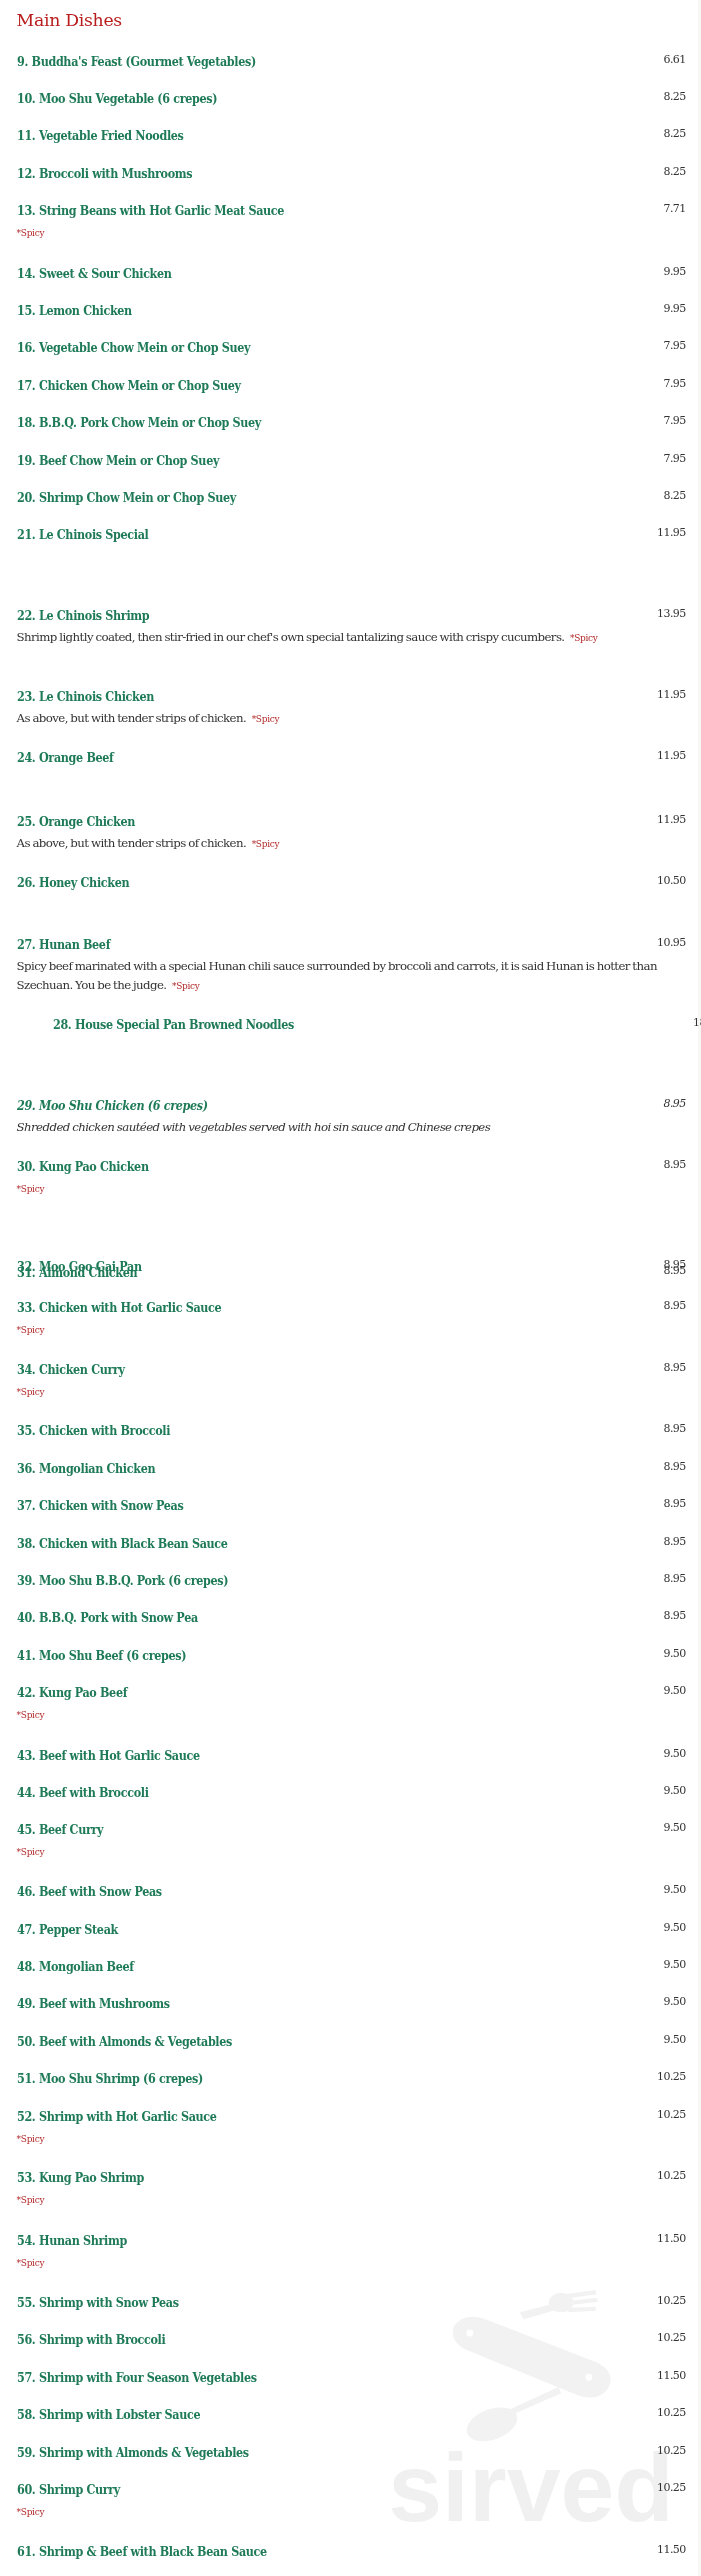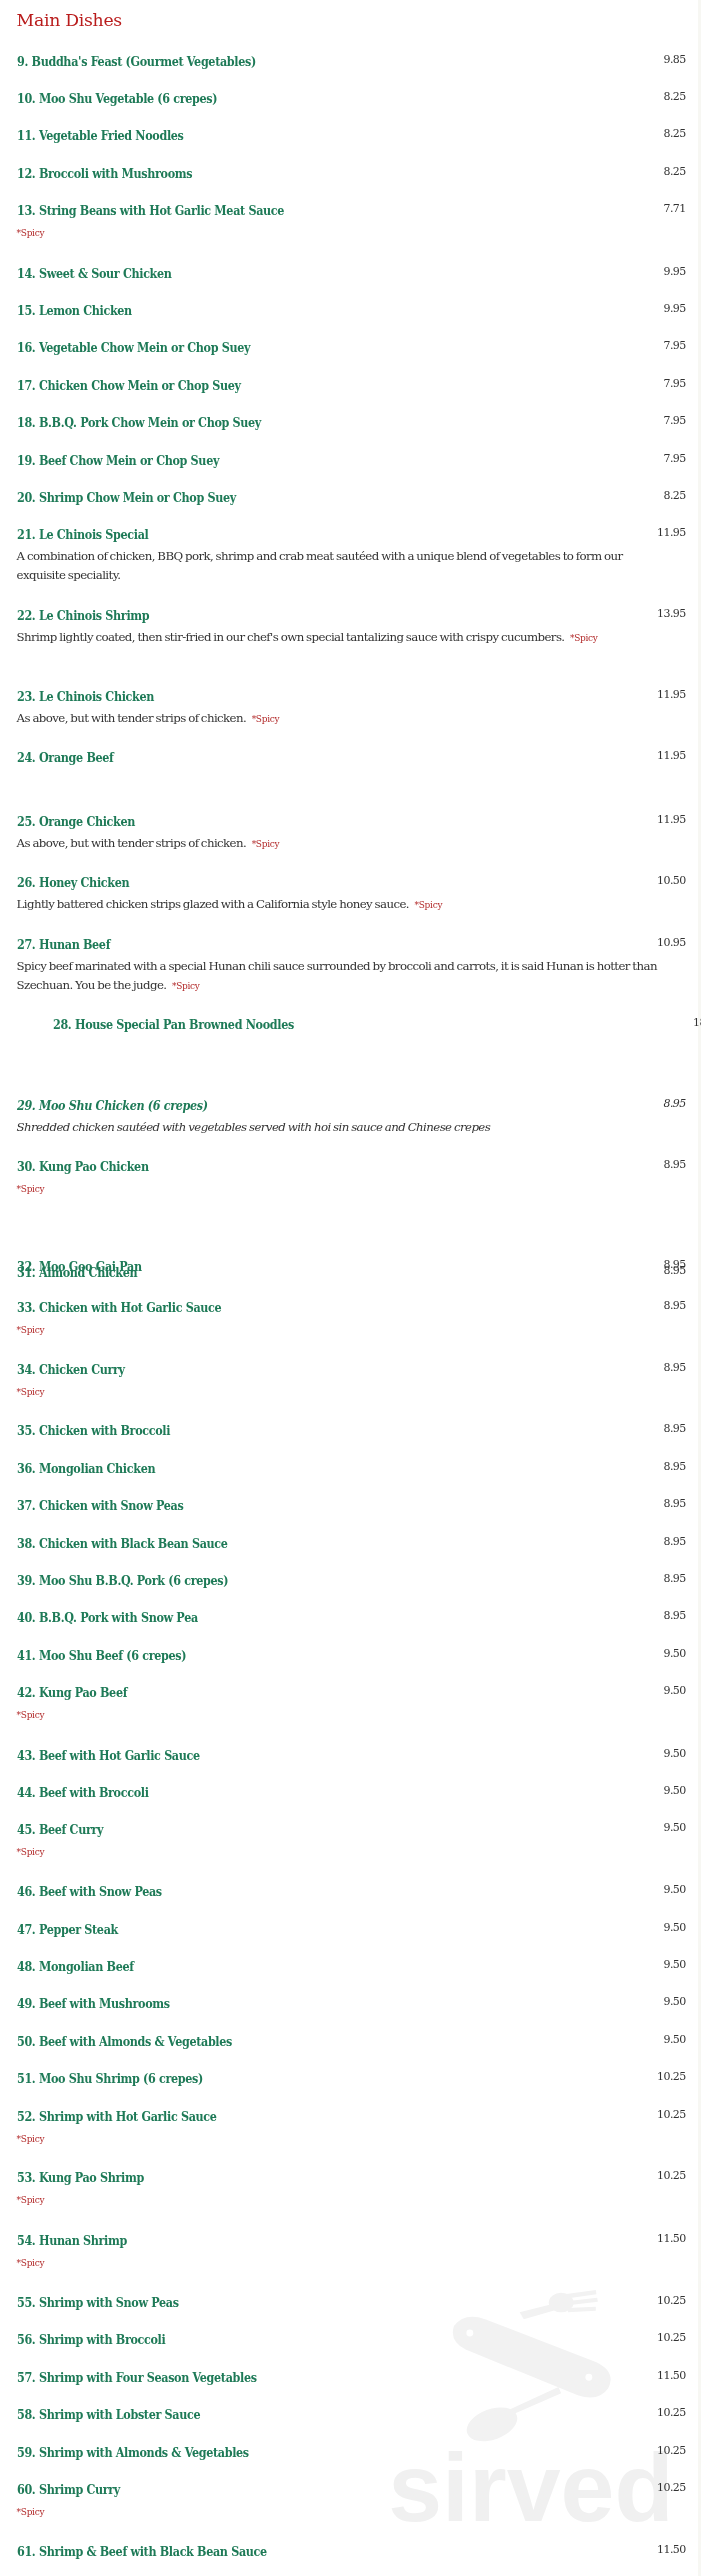--- a/index.html
+++ b/index.html
@@ -55,38 +55,38 @@
     </g>
     <g fill="#ffffff">
       <circle cx="118" cy="78" r="5"></circle>
       <circle cx="290" cy="142" r="5"></circle>
     </g>
   </svg>
 
   <h1 class="heading">Main Dishes</h1>
 
   <div id="menu-list">
-      <div class="item" style="top: 53px;"><span class="item-title" style="display: inline-block; width: auto; transform: scaleX(0.86);">9. Buddha's Feast (Gourmet Vegetables)</span><span class="item-price">9.85</span></div>
+      <div class="item" style="top: 53px;"><span class="item-title" style="display: inline-block; width: auto; transform: scaleX(0.86);">9. Buddha's Feast (Gourmet Vegetables)</span><span class="item-price">6.61</span></div>
       <div class="item" style="top: 90px;"><span class="item-title" style="display: inline-block; width: auto; transform: scaleX(0.86);">10. Moo Shu Vegetable (6 crepes)</span><span class="item-price">8.25</span></div>
       <div class="item" style="top: 127px;"><span class="item-title" style="display: inline-block; width: auto; transform: scaleX(0.86);">11. Vegetable Fried Noodles</span><span class="item-price">8.25</span></div>
       <div class="item" style="top: 165px;"><span class="item-title" style="display: inline-block; width: auto; transform: scaleX(0.86);">12. Broccoli with Mushrooms</span><span class="item-price">8.25</span></div>
       <div class="item" style="top: 202px;"><span class="item-title" style="display: inline-block; width: auto; transform: scaleX(0.86);">13. String Beans with Hot Garlic Meat Sauce</span><span class="item-price">7.71</span><span class="spicy-line">*Spicy</span></div>
       <div class="item" style="top: 265px;"><span class="item-title" style="display: inline-block; width: auto; transform: scaleX(0.86);">14. Sweet &amp; Sour Chicken</span><span class="item-price">9.95</span></div>
       <div class="item" style="top: 302px;"><span class="item-title" style="display: inline-block; width: auto; transform: scaleX(0.86);">15. Lemon Chicken</span><span class="item-price">9.95</span></div>
       <div class="item" style="top: 339px;"><span class="item-title" style="display: inline-block; width: auto; transform: scaleX(0.86);">16. Vegetable Chow Mein or Chop Suey</span><span class="item-price">7.95</span></div>
       <div class="item" style="top: 377px;"><span class="item-title" style="display: inline-block; width: auto; transform: scaleX(0.86);">17. Chicken Chow Mein or Chop Suey</span><span class="item-price">7.95</span></div>
       <div class="item" style="top: 414px;"><span class="item-title" style="display: inline-block; width: auto; transform: scaleX(0.86);">18. B.B.Q. Pork Chow Mein or Chop Suey</span><span class="item-price">7.95</span></div>
       <div class="item" style="top: 452px;"><span class="item-title" style="display: inline-block; width: auto; transform: scaleX(0.86);">19. Beef Chow Mein or Chop Suey</span><span class="item-price">7.95</span></div>
       <div class="item" style="top: 489px;"><span class="item-title" style="display: inline-block; width: auto; transform: scaleX(0.86);">20. Shrimp Chow Mein or Chop Suey</span><span class="item-price">8.25</span></div>
-      <div class="item" style="top: 526px;"><span class="item-title" style="display: inline-block; width: auto; transform: scaleX(0.86);">21. Le Chinois Special</span><span class="item-price">11.95</span><div class="item-desc"><span>A combination of chicken, BBQ pork, shrimp and crab meat sautéed with a unique blend of vegetables to form our exquisite speciality.</span></div></div>
+      <div class="item" style="top: 526px;"><span class="item-title" style="display: inline-block; width: auto; transform: scaleX(0.86);">21. Le Chinois Special</span><span class="item-price">11.95</span></div>
       <div class="item" style="top: 607px;"><span class="item-title" style="display: inline-block; width: auto; transform: scaleX(0.86);">22. Le Chinois Shrimp</span><span class="item-price">13.95</span><div class="item-desc"><span>Shrimp lightly coated, then stir-fried in our chef's own special tantalizing sauce with crispy cucumbers.</span><span class="spicy">*Spicy</span></div></div>
       <div class="item" style="top: 688px;"><span class="item-title" style="display: inline-block; width: auto; transform: scaleX(0.86);">23. Le Chinois Chicken</span><span class="item-price">11.95</span><div class="item-desc"><span>As above, but with tender strips of chicken.</span><span class="spicy">*Spicy</span></div></div>
       <div class="item" style="top: 749px;"><span class="item-title" style="display: inline-block; width: auto; transform: scaleX(0.86);">24. Orange Beef</span><span class="item-price">11.95</span></div>
       <div class="item" style="top: 813px;"><span class="item-title" style="display: inline-block; width: auto; transform: scaleX(0.86);">25. Orange Chicken</span><span class="item-price">11.95</span><div class="item-desc"><span>As above, but with tender strips of chicken.</span><span class="spicy">*Spicy</span></div></div>
-      <div class="item" style="top: 874px;"><span class="item-title" style="display: inline-block; width: auto; transform: scaleX(0.86);">26. Honey Chicken</span><span class="item-price">10.50</span><div class="item-desc"><span>Lightly battered chicken strips glazed with a California style honey sauce.</span><span class="spicy">*Spicy</span></div></div>
+      <div class="item" style="top: 874px;"><span class="item-title" style="display: inline-block; width: auto; transform: scaleX(0.86);">26. Honey Chicken</span><span class="item-price">10.50</span></div>
       <div class="item" style="top: 936px;"><span class="item-title" style="display: inline-block; width: auto; transform: scaleX(0.86);">27. Hunan Beef</span><span class="item-price">10.95</span><div class="item-desc"><span>Spicy beef marinated with a special Hunan chili sauce surrounded by broccoli and carrots, it is said Hunan is hotter than Szechuan. You be the judge.</span><span class="spicy">*Spicy</span></div></div>
       <div class="item" style="top: 1016px; margin-left: 36px;"><span class="item-title" style="display: inline-block; width: auto; transform: scaleX(0.86);">28. House Special Pan Browned Noodles</span><span class="item-price">18.65</span></div>
       <div class="item" style="top: 1097px; font-style: italic;"><span class="item-title" style="display: inline-block; width: auto; transform: scaleX(0.86);">29. Moo Shu Chicken (6 crepes)</span><span class="item-price">8.95</span><div class="item-desc"><span>Shredded chicken sautéed with vegetables served with hoi sin sauce and Chinese crepes</span></div></div>
       <div class="item" style="top: 1158px;"><span class="item-title" style="display: inline-block; width: auto; transform: scaleX(0.86);">30. Kung Pao Chicken</span><span class="item-price">8.95</span><span class="spicy-line">*Spicy</span></div>
       <div class="item" style="top: 1221px; margin-top: 43px;"><span class="item-title" style="display: inline-block; width: auto; transform: scaleX(0.86);">31. Almond Chicken</span><span class="item-price">8.95</span></div>
       <div class="item" style="top: 1258px;"><span class="item-title" style="display: inline-block; width: auto; transform: scaleX(0.86);">32. Moo Goo Gai Pan</span><span class="item-price">8.95</span></div>
       <div class="item" style="top: 1299px;"><span class="item-title" style="display: inline-block; width: auto; transform: scaleX(0.86);">33. Chicken with Hot Garlic Sauce</span><span class="item-price">8.95</span><span class="spicy-line">*Spicy</span></div>
       <div class="item" style="top: 1361px;"><span class="item-title" style="display: inline-block; width: auto; transform: scaleX(0.86);">34. Chicken Curry</span><span class="item-price">8.95</span><span class="spicy-line">*Spicy</span></div>
       <div class="item" style="top: 1422px;"><span class="item-title" style="display: inline-block; width: auto; transform: scaleX(0.86);">35. Chicken with Broccoli</span><span class="item-price">8.95</span></div>
       <div class="item" style="top: 1460px;"><span class="item-title" style="display: inline-block; width: auto; transform: scaleX(0.86);">36. Mongolian Chicken</span><span class="item-price">8.95</span></div>

